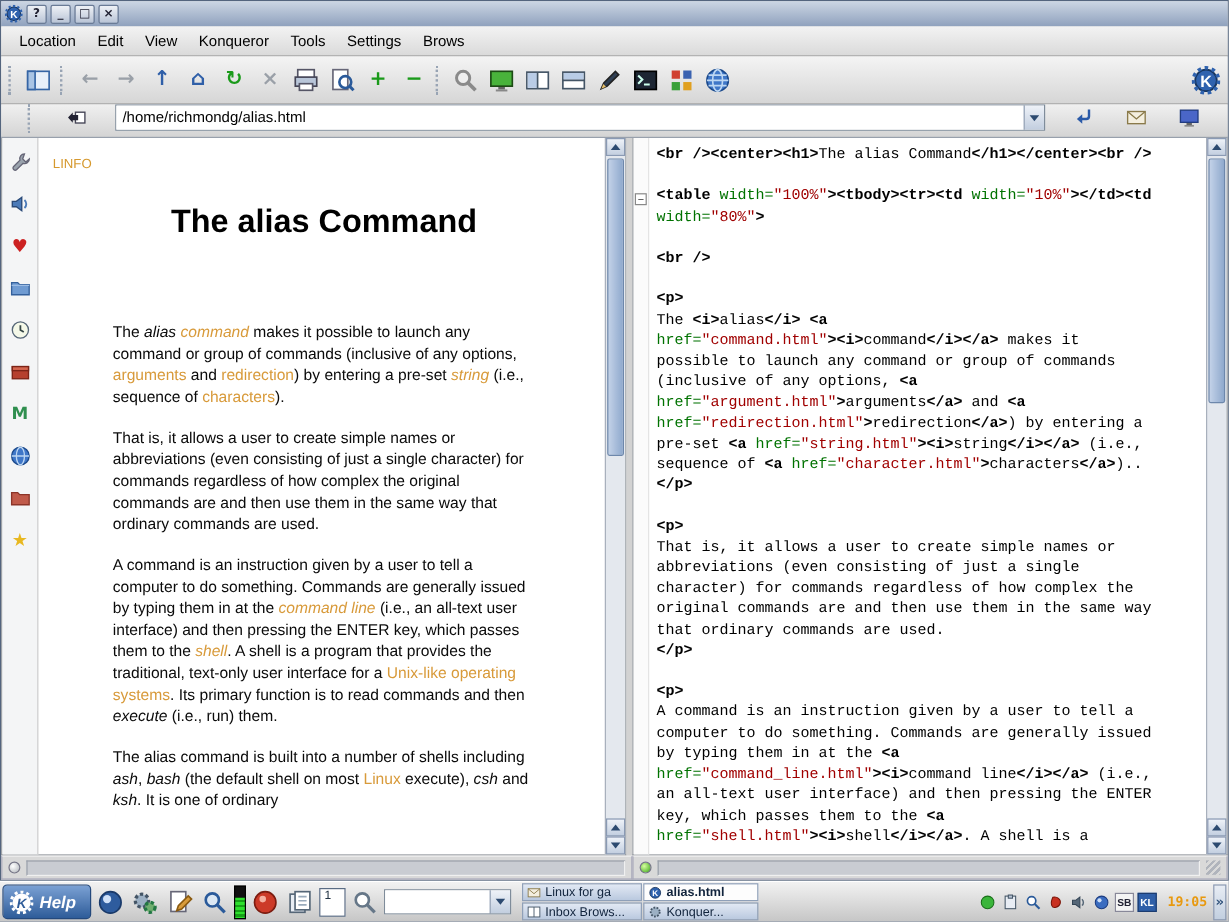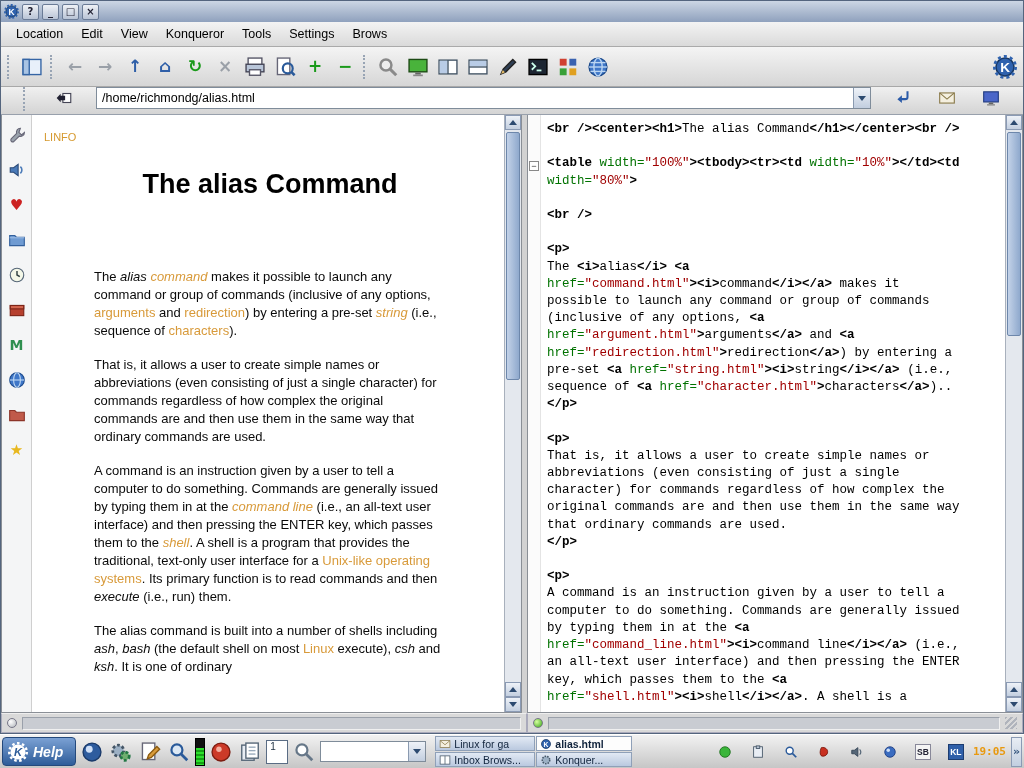--- a/index.html
+++ b/index.html
@@ -69,21 +69,21 @@
 .start-btn{height:29px;padding:0 12px 0 5px;background:linear-gradient(#7ba1d4,#2e5c99);border:1px solid #24497c;border-radius:4px;display:flex;align-items:center;gap:5px;color:#fff;font-weight:bold;font-size:14px;font-style:italic}
 .ql{width:26px;height:26px;display:flex;align-items:center;justify-content:center}
 .meter{width:10px;height:28px;background:#101010;border:1px solid #000;display:flex;flex-direction:column;justify-content:flex-end}
 .meter .fill{height:64%;background:repeating-linear-gradient(#2ce02c 0 2px,#17a017 2px 4px)}
 .pager{width:22px;height:24px;background:#fff;border:1px solid #5a6c84;font-size:10px;padding:1px 3px;color:#234;line-height:10px}
 .combo.run{width:106px;height:21px}
 .tasks{display:grid;grid-template-columns:100px 96px;grid-auto-rows:15px;gap:1px;margin-left:6px}
 .task{display:flex;align-items:center;gap:3px;font-size:10.5px;padding:0 3px;background:linear-gradient(#e2e9f4,#bac9df);border:1px solid #8fa0b8;overflow:hidden;white-space:nowrap;color:#10233c}
 .task.active{background:#fdfdfd;font-weight:bold}
 .task svg{flex:0 0 auto}
-.tray{display:flex;align-items:center;gap:17px;padding:0 4px;margin-left:auto}
+.tray{display:flex;align-items:center;gap:3px;padding:0 4px;margin-left:auto}
 .tray-ic{width:16px;height:16px;display:flex;align-items:center;justify-content:center}
 .badge{font-size:8.5px;font-weight:bold;background:#f4f4f4;border:1px solid #889;color:#223}
 .badge.blue{background:#2f5fa8;color:#fff;border-color:#1c3c70}
 .clock{color:#e8990f;font-weight:bold;font-size:11px;font-family:"DejaVu Sans Mono",monospace;text-align:center;padding:0 2px}
 .panel-hide{width:11px;height:30px;display:flex;align-items:center;justify-content:center;color:#35567e;font-size:11px;font-weight:bold;font-family:"DejaVu Sans",sans-serif;background:linear-gradient(#e8edf4,#c2cfe0);border:1px solid #8a9ab4}
 .src-line{min-height:17.2px}
 </style>
 </head>
 <body>
 

